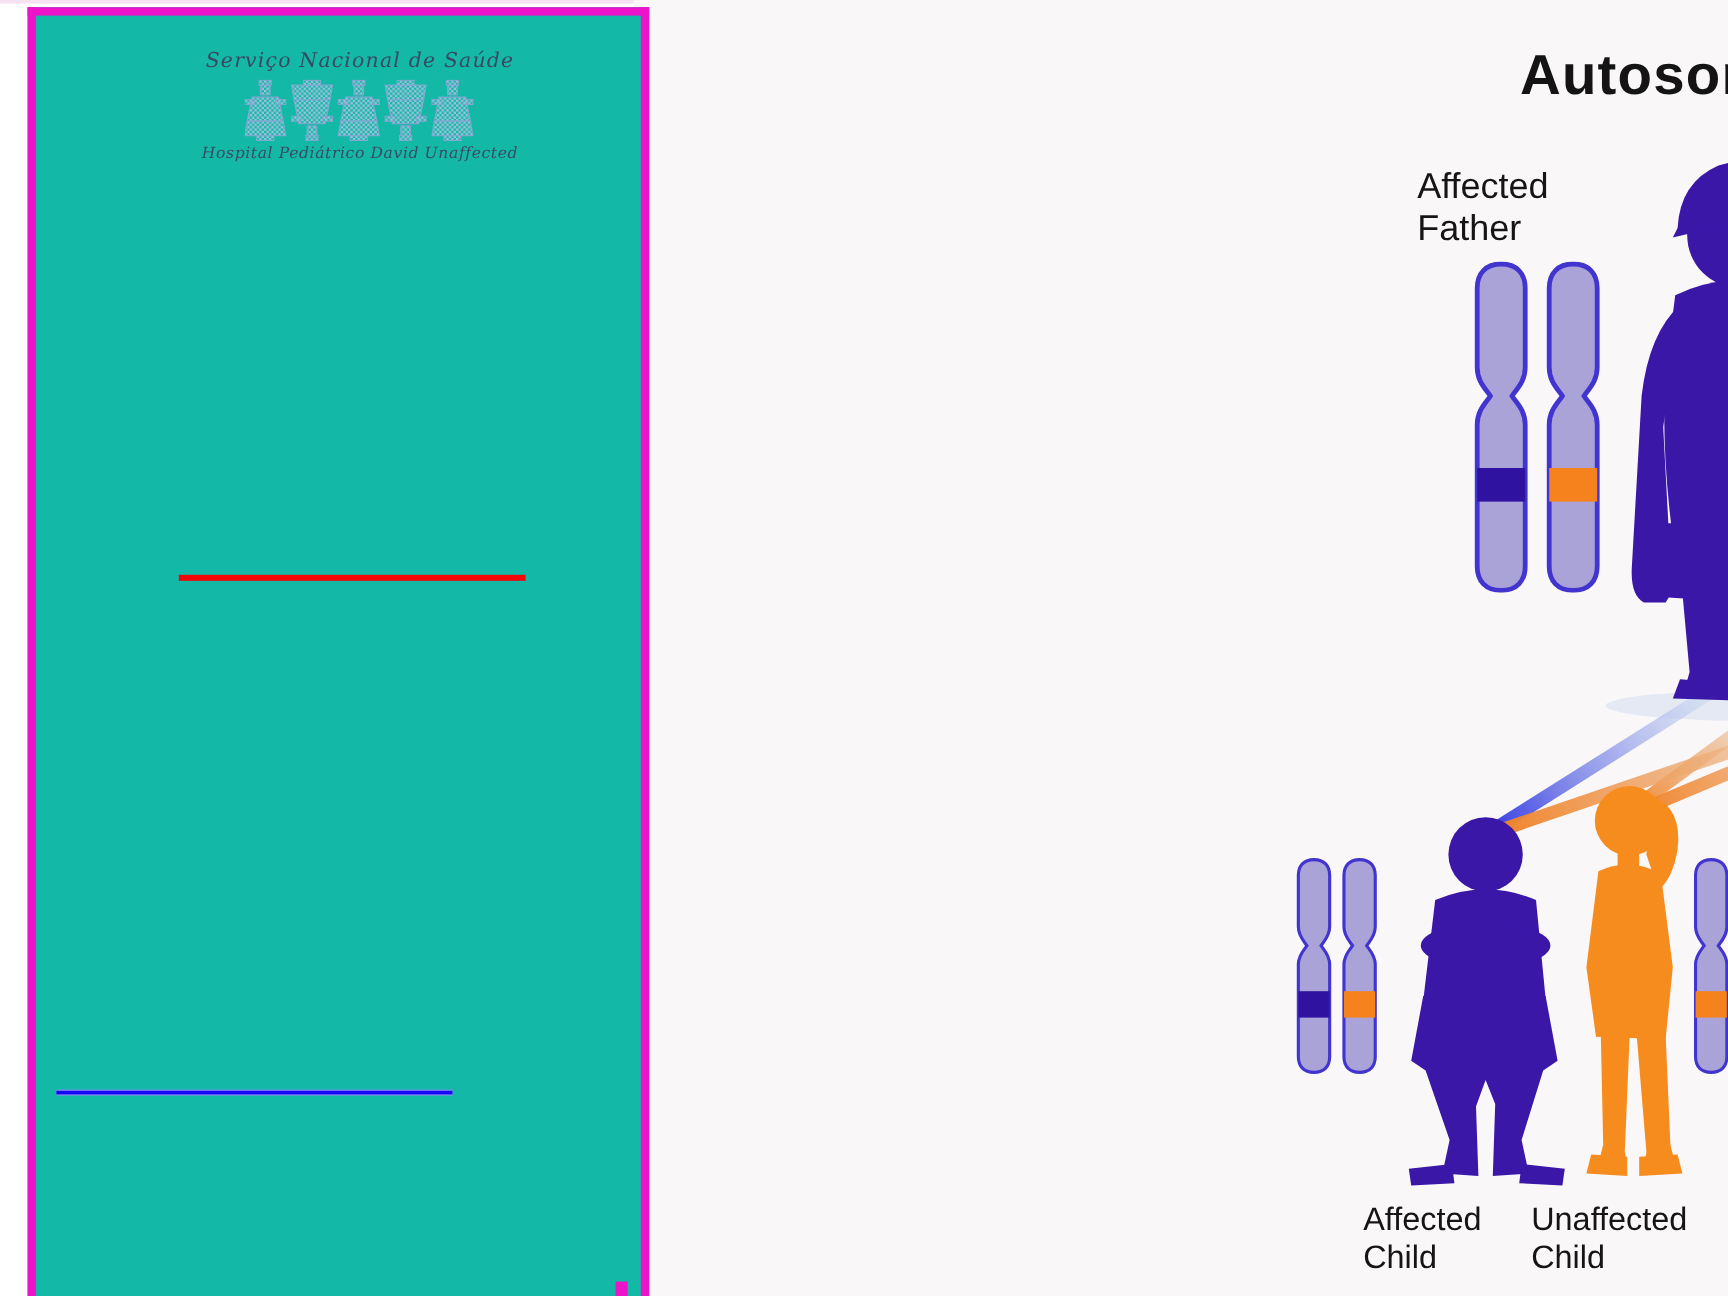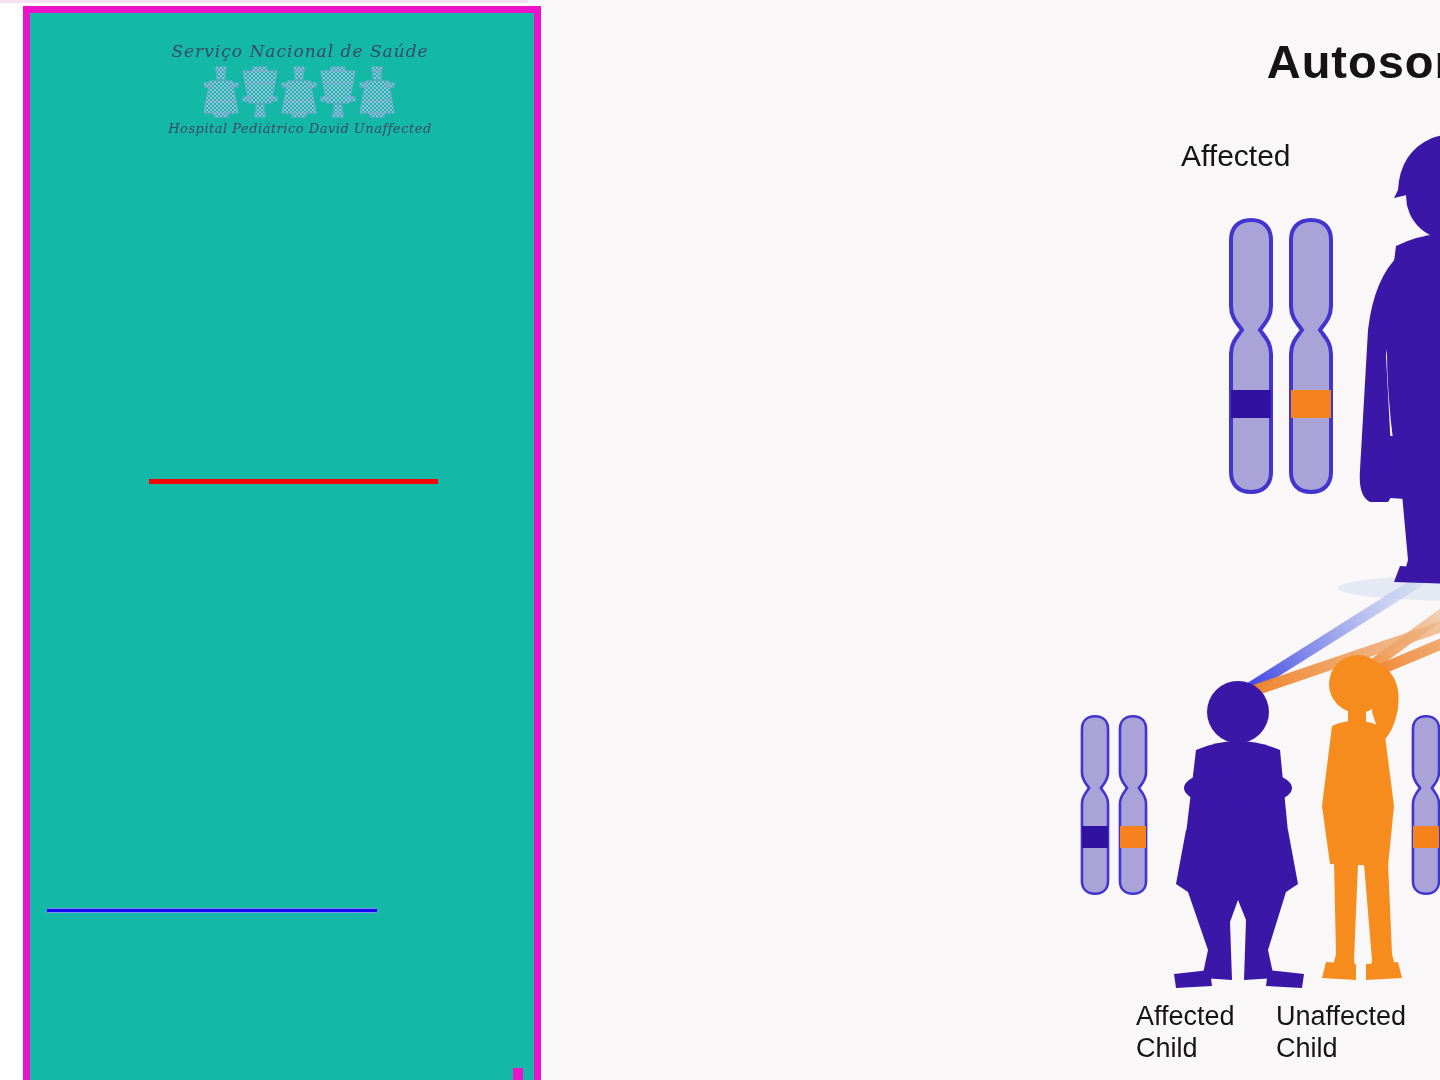--- a/index.html
+++ b/index.html
@@ -190,20 +190,21 @@
       <use href="#chromo" x="1364" y="710" width="30" height="190"></use>
       <rect x="1328" y="826" width="26" height="22" fill="#2f129f"></rect>
       <rect x="1366" y="826" width="26" height="22" fill="#f5821c"></rect>
     </g>
   </svg>
 
   <div class="dg-title">Autosomal Dominant</div>
 
   <div class="fig-label parent-label lbl-father">
     <div>Affected</div>
+    <div>Father</div>
   </div>
 
   <div class="fig-label child-label lbl-c1">
     <div>Affected</div>
     <div>Child</div>
   </div>
   <div class="fig-label child-label lbl-c2">
     <div>Unaffected</div>
     <div>Child</div>
   </div>

